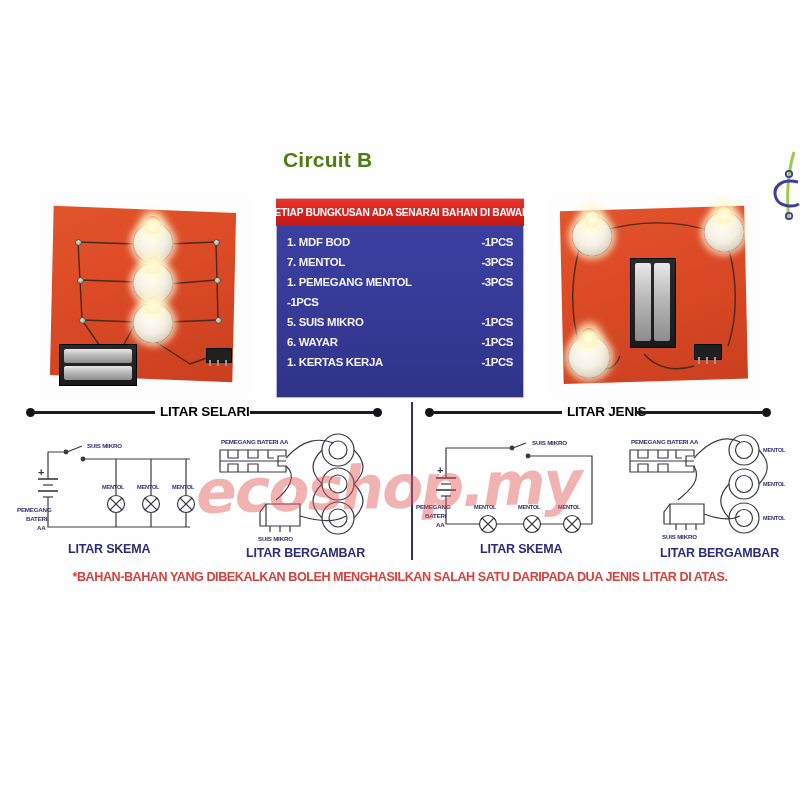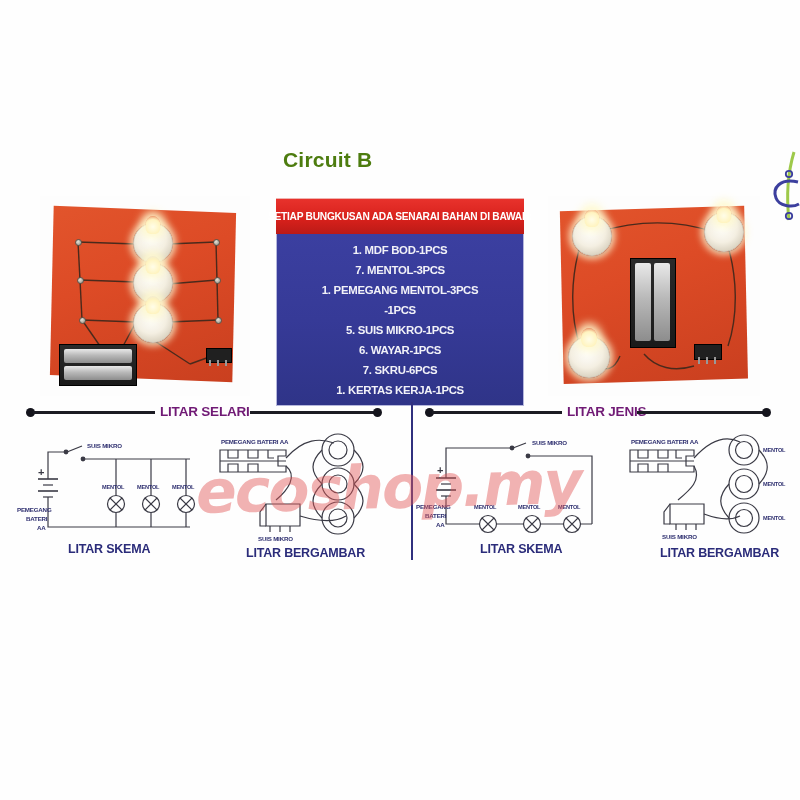--- a/index.html
+++ b/index.html
@@ -26,21 +26,21 @@
     letter-spacing: 0.2px;
   }
 
   
   #parts-panel {
     position: absolute;
     left: 276px; top: 198px;
     width: 248px; height: 192px;
   }
   #parts-header {
-    height: 36px;
+    height: 28px;
     background: linear-gradient(180deg,#e8322c 0%, #d6201b 60%, #bb1a17 100%);
     color: #ffffff;
     font-size: 10.2px;
     font-weight: bold;
     letter-spacing: -0.25px;
     display: flex;
     align-items: center;
     justify-content: center;
     text-align: center;
     border-top: 1px solid #efb3b0;
@@ -51,21 +51,21 @@
   #parts-body {
     height: 172px;
     background: linear-gradient(180deg,#3b3fa0 0%, #363a97 50%, #2f3488 100%);
     border: 1px solid #b5b7dc;
     border-top: none;
     box-sizing: border-box;
     padding: 6px 10px 4px 10px;
   }
   .part-row {
     display: flex;
-    justify-content: center;
+    justify-content: space-between;
     align-items: baseline;
     color: #f2f2f8;
     font-size: 11.4px;
     font-weight: bold;
     letter-spacing: -0.3px;
     line-height: 20px;
     height: 20px;
   }
   .part-name { white-space: nowrap; }
   .part-qty  { white-space: nowrap; letter-spacing: -0.4px; }
@@ -129,21 +129,21 @@
   .rule-dot {
     position: absolute;
     width: 9px; height: 9px;
     border-radius: 50%;
     background: #14141c;
   }
   .section-heading {
     position: absolute;
     font-size: 13.5px;
     font-weight: bold;
-    color: #701a75;
+    color: #000000;
     letter-spacing: -0.2px;
     white-space: nowrap;
   }
   #vertical-divider {
     position: absolute;
     left: 411px; top: 402px;
     width: 2.4px; height: 158px;
     background: #30307e;
   }
 
@@ -316,24 +316,20 @@
       </div>
       <div class="part-row">
         <span class="part-name">5. SUIS MIKRO</span>
         <span class="part-qty">-1PCS</span>
       </div>
       <div class="part-row">
         <span class="part-name">6. WAYAR</span>
         <span class="part-qty">-1PCS</span>
       </div>
       <div class="part-row">
-        <span class="part-name">7. SKRU</span>
-        <span class="part-qty">-6PCS</span>
-      </div>
-      <div class="part-row">
         <span class="part-name">1. KERTAS KERJA</span>
         <span class="part-qty">-1PCS</span>
       </div>
 
     </div>
   </div>
 
   <div class="rule-dot" style="left:26px; top:408px;"></div>
   <div class="rule-line" style="left:33px; top:411px; width:122px;"></div>
   <div class="section-heading" style="left:160px; top:404px;">LITAR SELARI</div>
@@ -519,14 +515,15 @@
     <div class="lbl" style="left:42px; top:105px;">SUIS MIKRO</div>
     <div class="lbl sm" style="left:143px; top:19px;">MENTOL</div>
     <div class="lbl sm" style="left:143px; top:53px;">MENTOL</div>
     <div class="lbl sm" style="left:143px; top:87px;">MENTOL</div>
 
     <div class="diagram-caption" style="left:40px; top:118px;">LITAR BERGAMBAR</div>
   </div>
 
   <div id="watermark">ecoshop.my</div>
 
+  <div id="footer-note">*BAHAN-BAHAN YANG DIBEKALKAN BOLEH MENGHASILKAN SALAH SATU DARIPADA DUA JENIS LITAR DI ATAS.</div>
 
 </div>
 
 </body></html>

